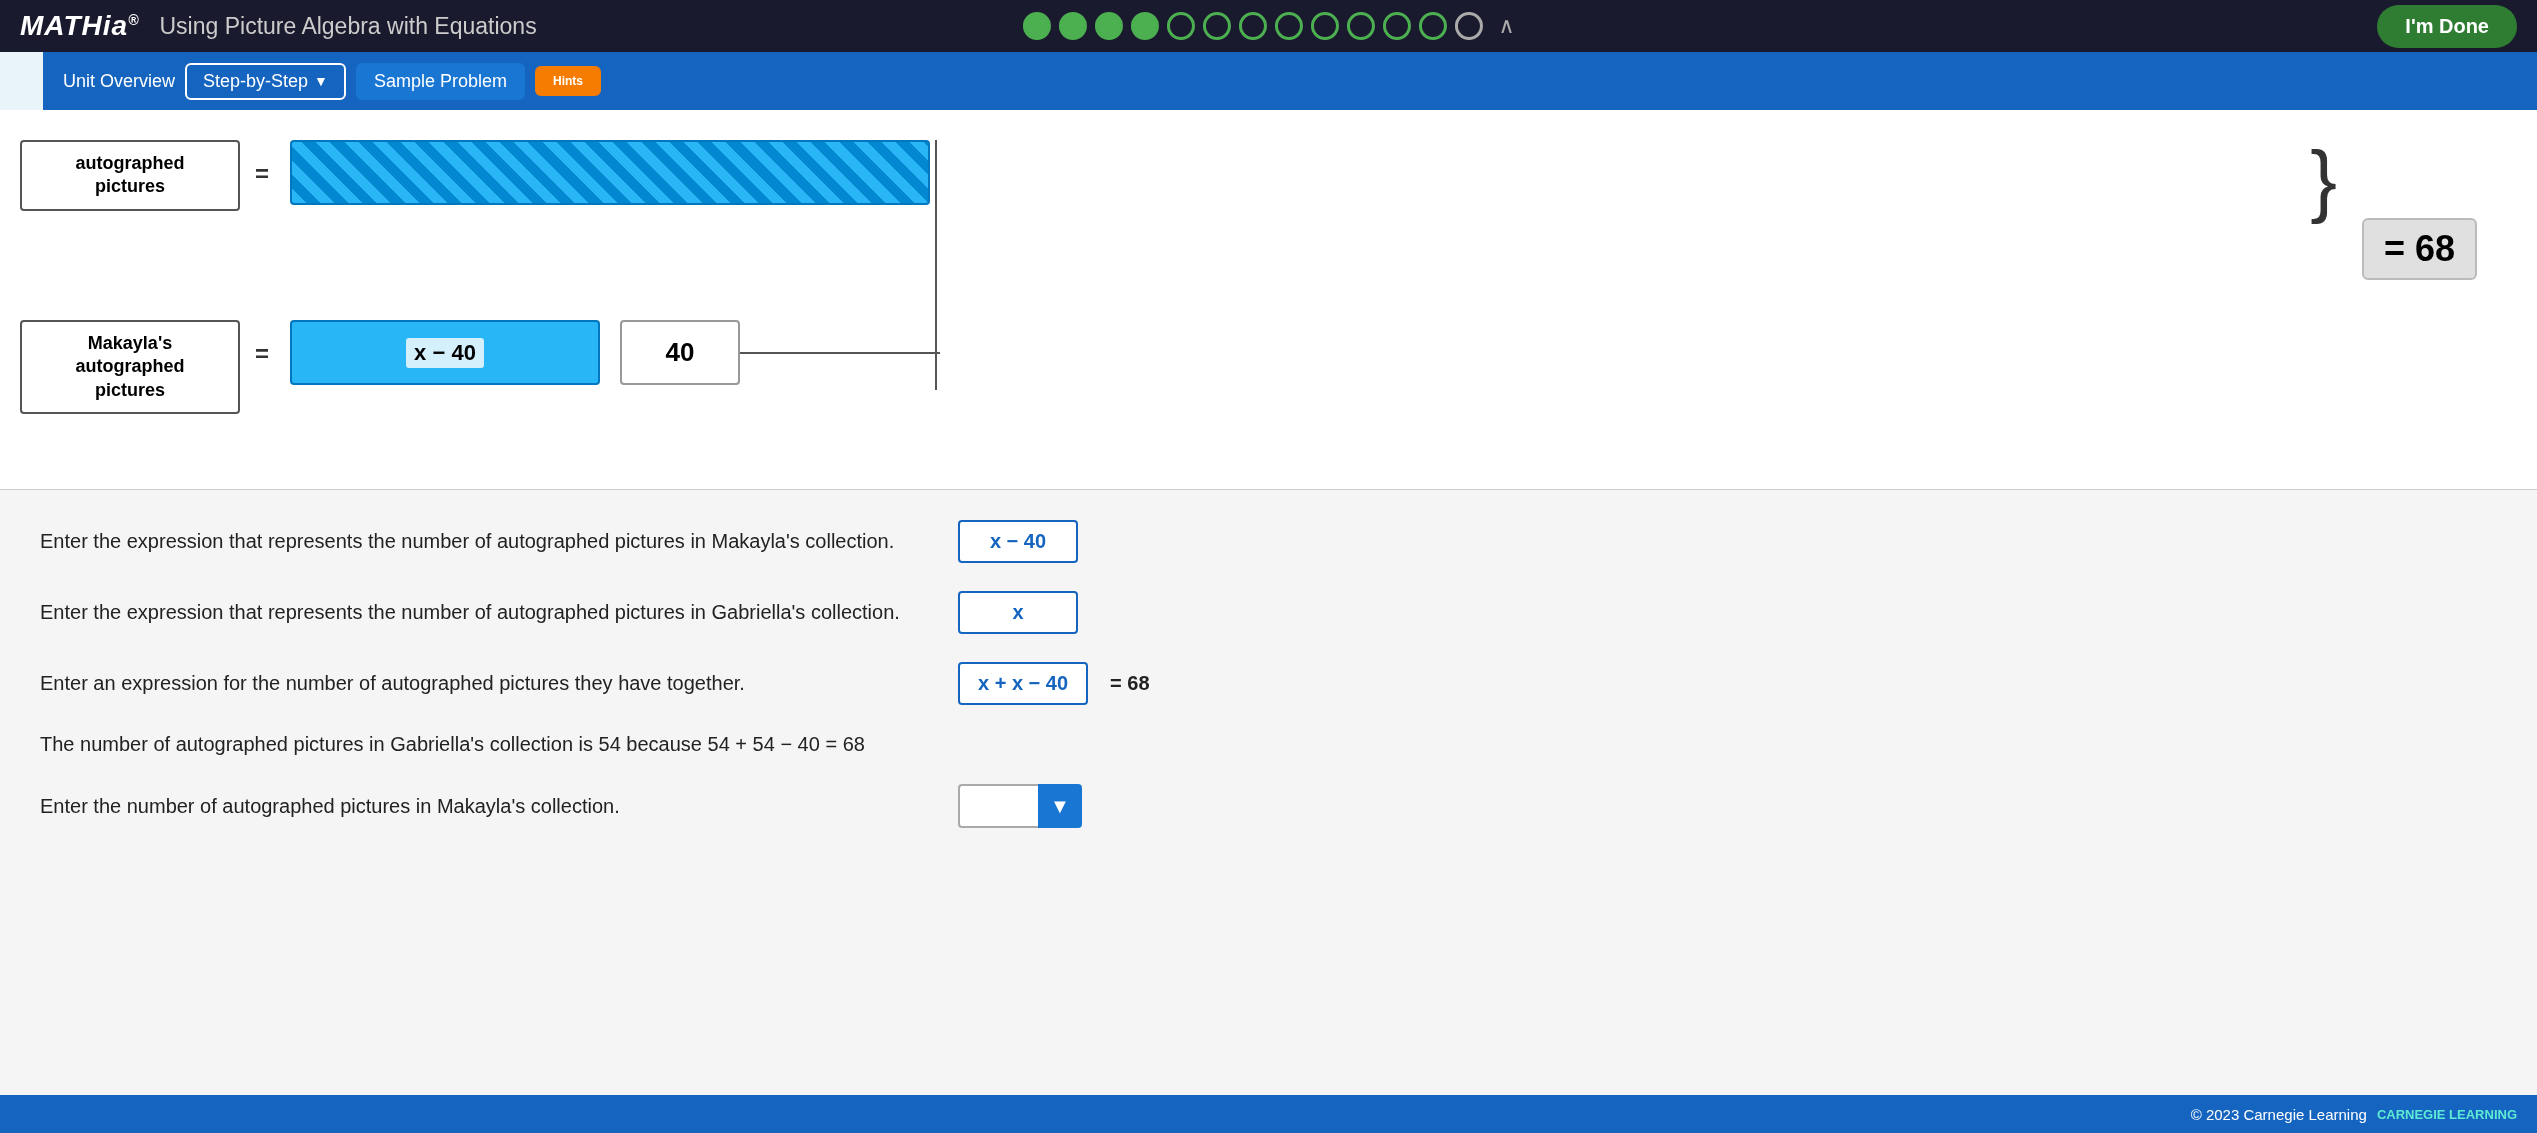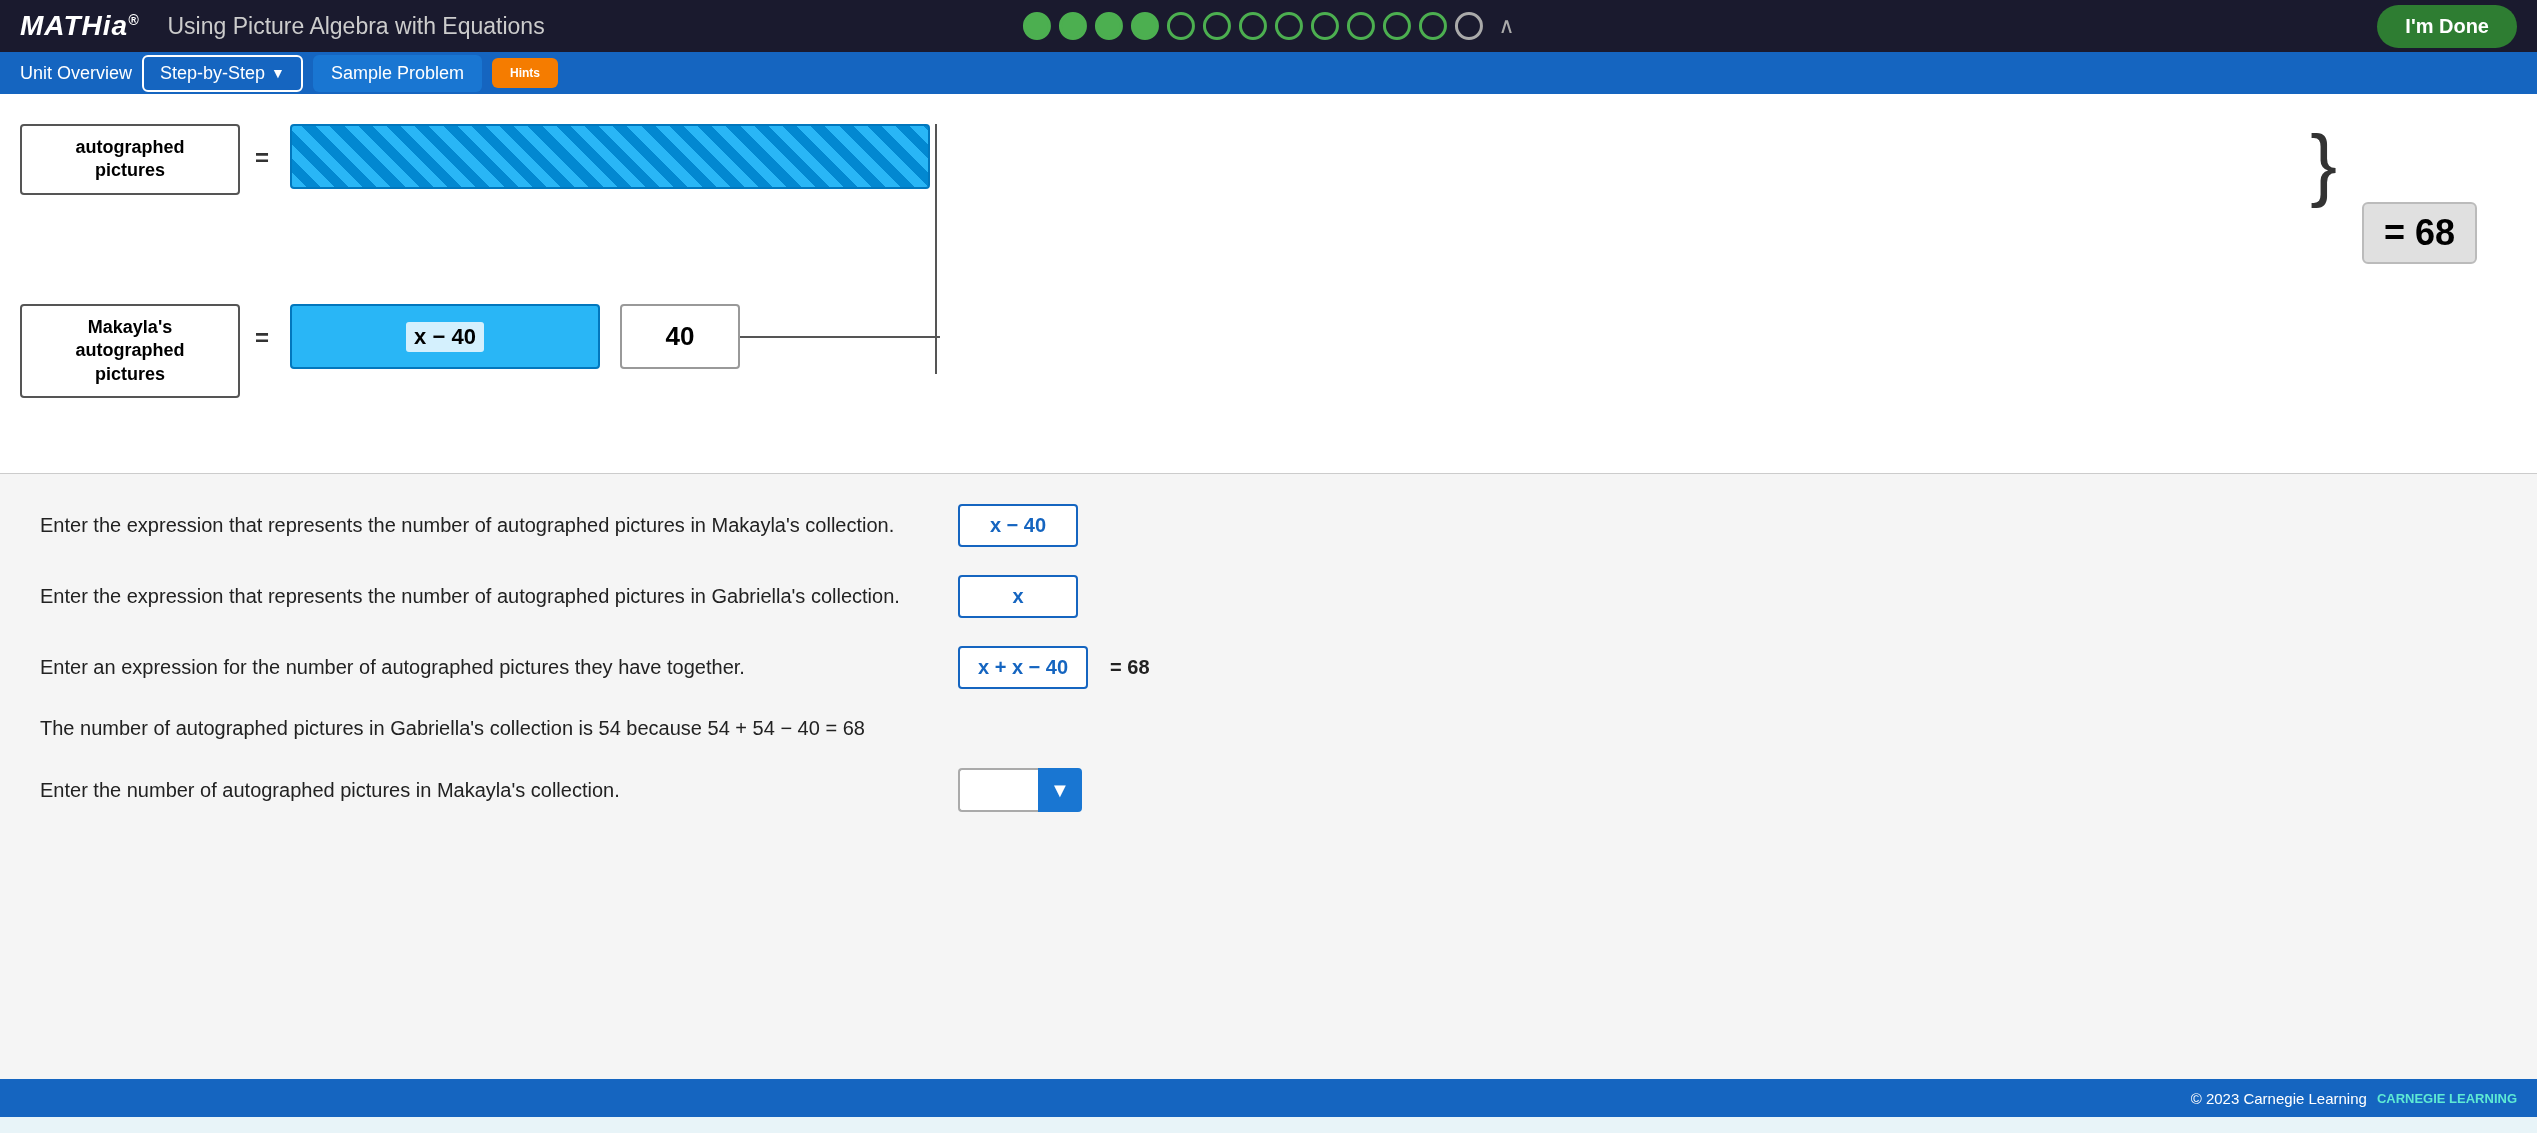--- a/index.html
+++ b/index.html
@@ -12,21 +12,21 @@
       position: relative;
     }
 
     
     .top-bar {
       background: #1a1a2e;
       height: 52px;
       display: flex;
       align-items: center;
       padding: 0 20px;
-      gap: 28px;
+      gap: 20px;
       position: relative;
     }
     .mathia-logo {
       color: white;
       font-size: 28px;
       font-weight: bold;
       font-style: italic;
       letter-spacing: 1px;
     }
     .mathia-logo sup {
@@ -68,25 +68,26 @@
       border-radius: 24px;
       padding: 10px 28px;
       font-size: 20px;
       font-weight: bold;
       cursor: pointer;
     }
 
     
     .nav-bar {
       background: #1565c0;
-      height: 42px;
+      height: 58px;
       display: flex;
       align-items: center;
       padding: 16px 20px;
       gap: 10px;
+      margin-left: 43px;
     }
     .unit-overview-link {
       color: white;
       font-size: 18px;
       cursor: pointer;
       text-decoration: none;
     }
     .step-by-step-btn {
       background: #1565c0;
       color: white;

